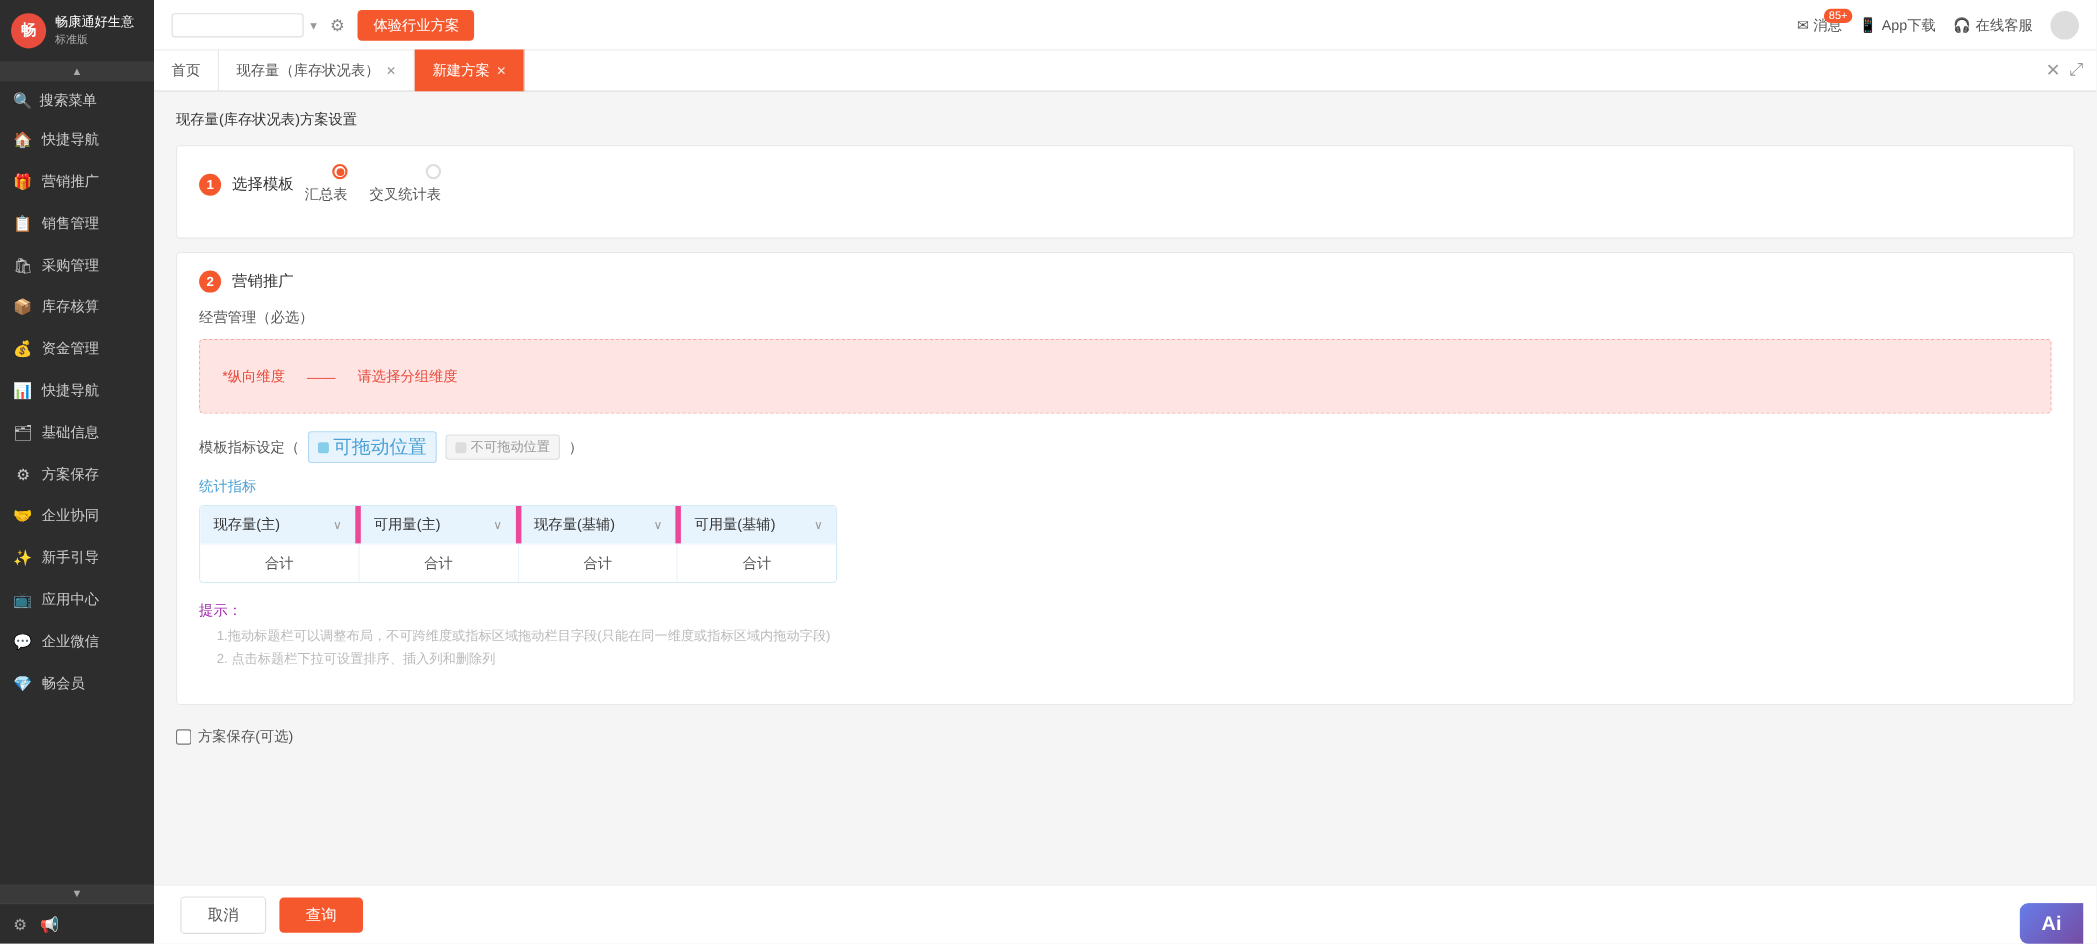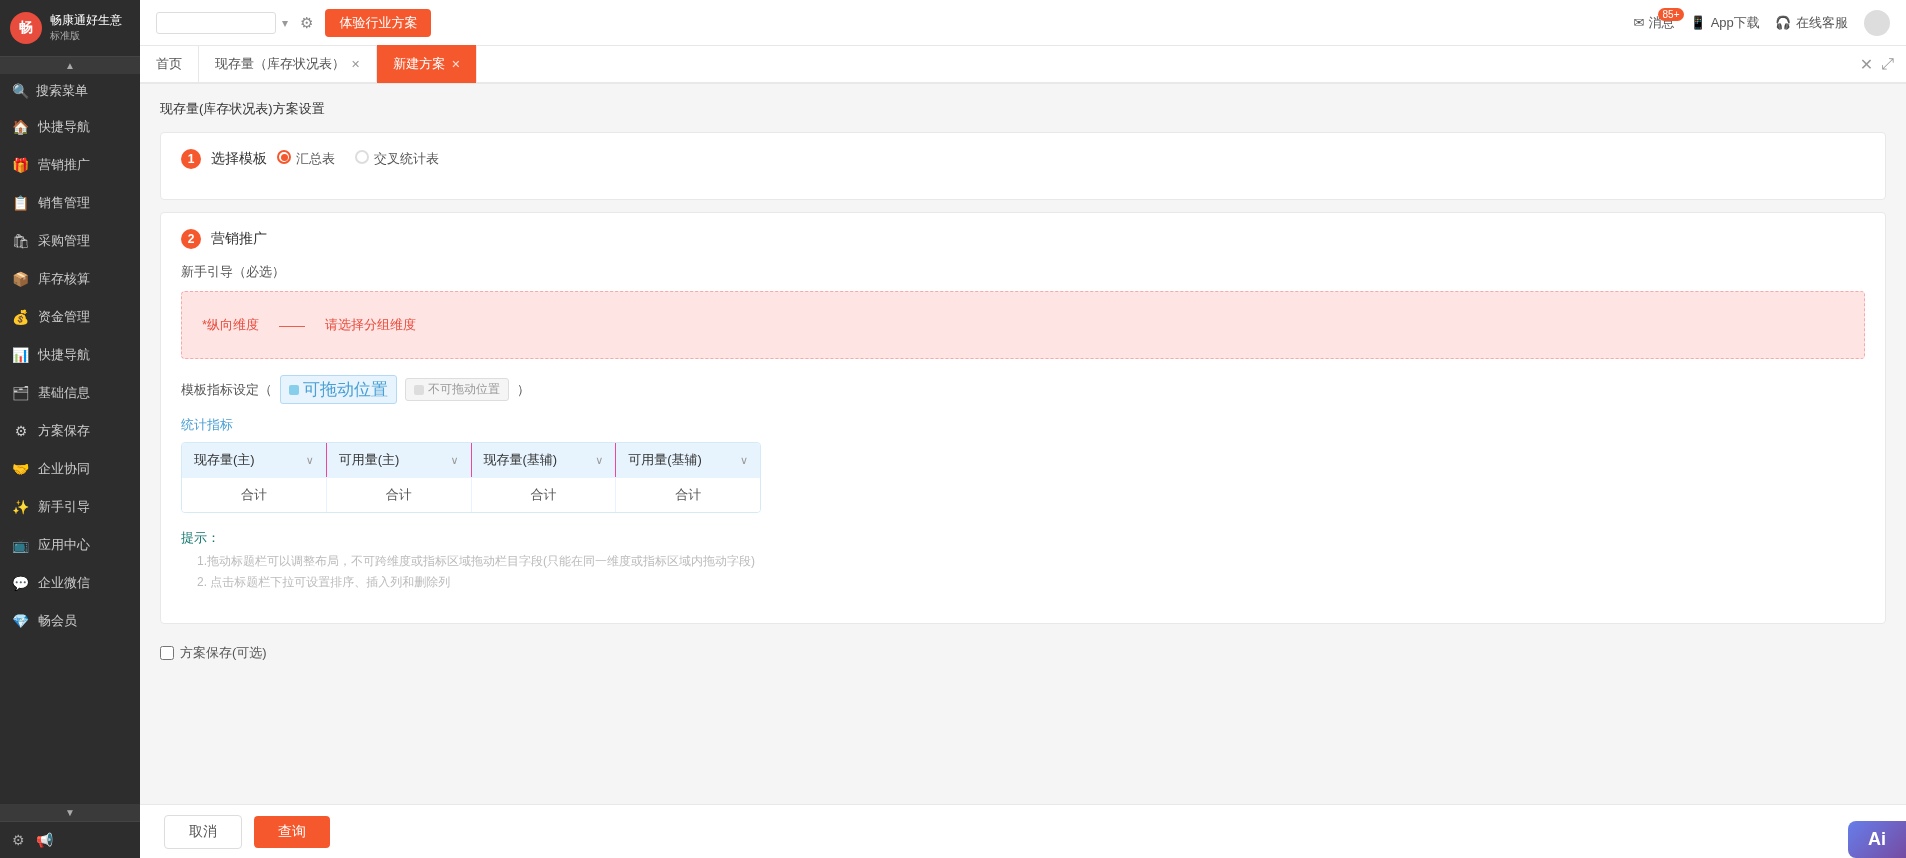--- a/index.html
+++ b/index.html
@@ -142,21 +142,21 @@
     .step-header { display: flex; align-items: center; gap: 10px; margin-bottom: 14px; }
     .step-num {
       width: 20px; height: 20px; background: #f5582d; color: white;
       border-radius: 50%; display: flex; align-items: center; justify-content: center;
       font-size: 12px; font-weight: bold; flex-shrink: 0;
     }
     .step-label { font-size: 14px; font-weight: 500; color: #333; }
 
     
     .radio-group { display: flex; align-items: center; gap: 20px; }
-    .radio-item { display: flex; align-items: flex-start; gap: 5px; cursor: pointer; font-size: 13px; color: #555; }
+    .radio-item { display: flex; align-items: flex-end; gap: 5px; cursor: pointer; font-size: 13px; color: #555; flex-direction: column; }
     .radio-circle {
       width: 14px; height: 14px; border-radius: 50%; border: 2px solid #ddd;
       display: flex; align-items: center; justify-content: center;
     }
     .radio-circle.checked { border-color: #f5582d; }
     .radio-circle.checked::after {
       content: ''; width: 7px; height: 7px; background: #f5582d; border-radius: 50%;
     }
 
     
@@ -192,38 +192,38 @@
 
     
     .stats-table {
       border: 1px solid #d4eaf5; border-radius: 4px; overflow: hidden;
       width: 580px;
     }
     .stats-table-header {
       display: flex; background: #e8f4fd;
     }
     .stats-col {
-      flex: 1; border-right: 1px solid #ec4899;
+      flex: 1; border-right: 5px solid #ec4899;
       padding: 8px 12px; display: flex; align-items: center; justify-content: space-between;
       font-size: 13px; color: #333;
     }
     .stats-col:last-child { border-right: none; }
     .stats-col-chevron { color: #999; font-size: 11px; cursor: pointer; }
     .stats-table-row {
       display: flex; background: white; border-top: 1px solid #e8f4fd;
     }
     .stats-cell {
       flex: 1; border-right: 1px solid #e8f4fd;
       padding: 8px 12px; text-align: center; font-size: 13px; color: #555;
     }
     .stats-cell:last-child { border-right: none; }
 
     
     .tips-section { margin-top: 16px; margin-bottom: 16px; }
-    .tips-title { font-size: 13px; color: #0f766e; margin-bottom: 6px; }
+    .tips-title { font-size: 13px; color: #a21caf; margin-bottom: 6px; }
     .tips-item { font-size: 12px; color: #bbb; margin-bottom: 4px; padding-left: 16px; }
 
     
     .footer-save { display: flex; align-items: center; gap: 6px; margin-top: 20px; }
     .save-checkbox { width: 14px; height: 14px; border: 1px solid #ccc; border-radius: 2px; cursor: pointer; }
     .save-label { font-size: 13px; color: #555; }
 
     
     .bottom-bar {
       background: #fff; border-top: 1px solid #e8e8e8;
@@ -234,21 +234,21 @@
       background: white; border: 1px solid #ddd; border-radius: 4px;
       padding: 7px 24px; cursor: pointer; font-size: 14px; color: #555;
     }
     .btn-query {
       background: #f5582d; border: none; border-radius: 4px;
       padding: 7px 24px; cursor: pointer; font-size: 14px; color: white;
     }
 
     
     .ai-float {
-      position: fixed; right: 0; bottom: 0;
+      position: fixed; right: 12px; bottom: 0;
       background: linear-gradient(135deg, #667eea, #764ba2);
       color: white; padding: 8px 20px;
       font-size: 18px; font-weight: bold;
       border-radius: 8px 0 0 8px;
       cursor: pointer; z-index: 999;
     }
   </style>
 </head>
 <body>
 
@@ -397,21 +397,21 @@
       </div>
     </div>
 
     <div class="section-card">
       <div class="step-header">
         <div class="step-num">2</div>
         <span class="step-label">营销推广</span>
       </div>
 
       <div class="config-section">
-        <div class="config-label">新手引导（必选）</div>
+        <div class="config-label">经营管理（必选）</div>
 
         <div class="dimension-area">
           <span class="dimension-required">*纵向维度</span>
           <span class="dimension-dash">——</span>
           <span class="dimension-placeholder">请选择分组维度</span>
         </div>
 
         <div class="template-settings">
           <div class="template-settings-label">
             <span>模板指标设定（</span>

